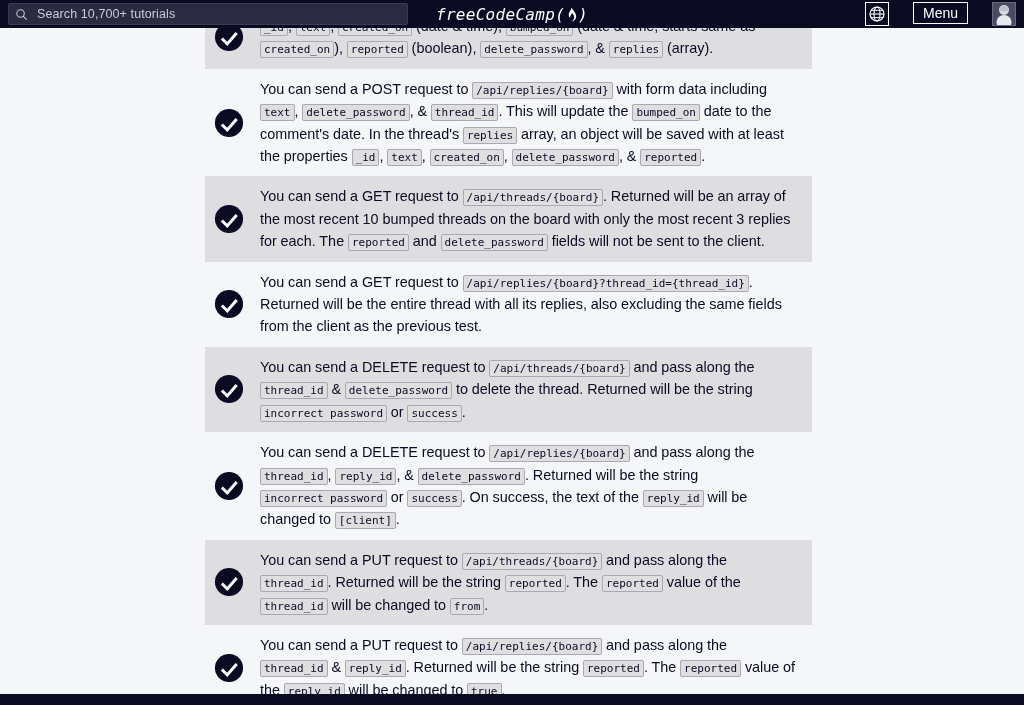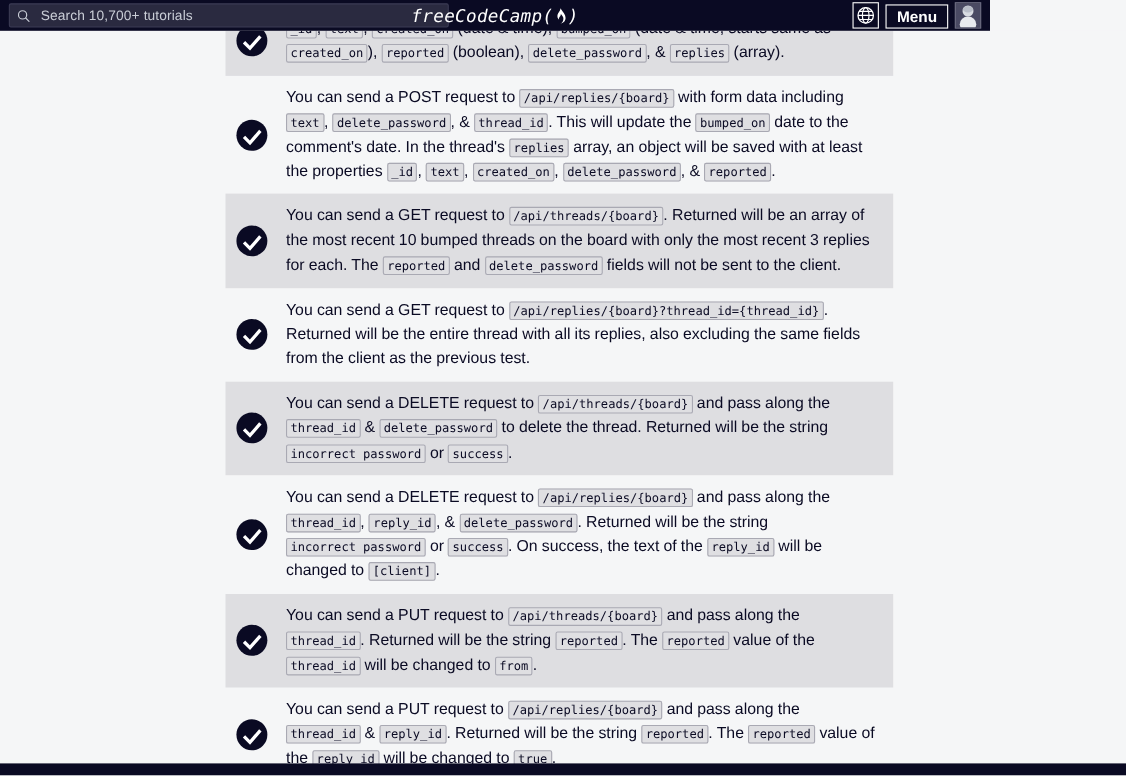--- a/index.html
+++ b/index.html
@@ -7,21 +7,21 @@
     margin: 0; padding: 0;
     width: 1024px; height: 705px;
     overflow: hidden;
     background: #f5f6f7;
     font-family: "Liberation Sans", sans-serif;
   }
 
   
   .header {
     position: absolute; top: 0; left: 0;
-    width: 900px; height: 28px;
+    width: 1024px; height: 28px;
     background: #0a0a23;
     display: flex; align-items: center;
     padding: 0 4px;
     z-index: 30;
   }
   .search-box {
     width: 400px; height: 22px;
     background: #2a2a40;
     border: 1px solid #3b3b54;
     border-radius: 2px;
@@ -51,24 +51,23 @@
     font-size: 16px;
     letter-spacing: 0.3px;
     white-space: nowrap;
     display: flex;
     align-items: center;
     font-style: italic;
   }
   .brand-flame { display:inline-block; width: 13px; height: 15px; vertical-align: -2px; }
   .header-right {
     margin-left: auto;
-    display: flex; align-items: flex-end;
-    gap: 6px;
+    display: flex; align-items: flex-start;
+    gap: 24px;
     padding-right: 4px;
-    font-weight: bold;
   }
   .globe-btn {
     width: 24px; height: 24px;
     border: 1px solid #ffffff;
     display: flex; align-items: center; justify-content: center;
     background: transparent;
   }
   .menu-btn {
     height: 22px;
     border: 1px solid #ffffff;

